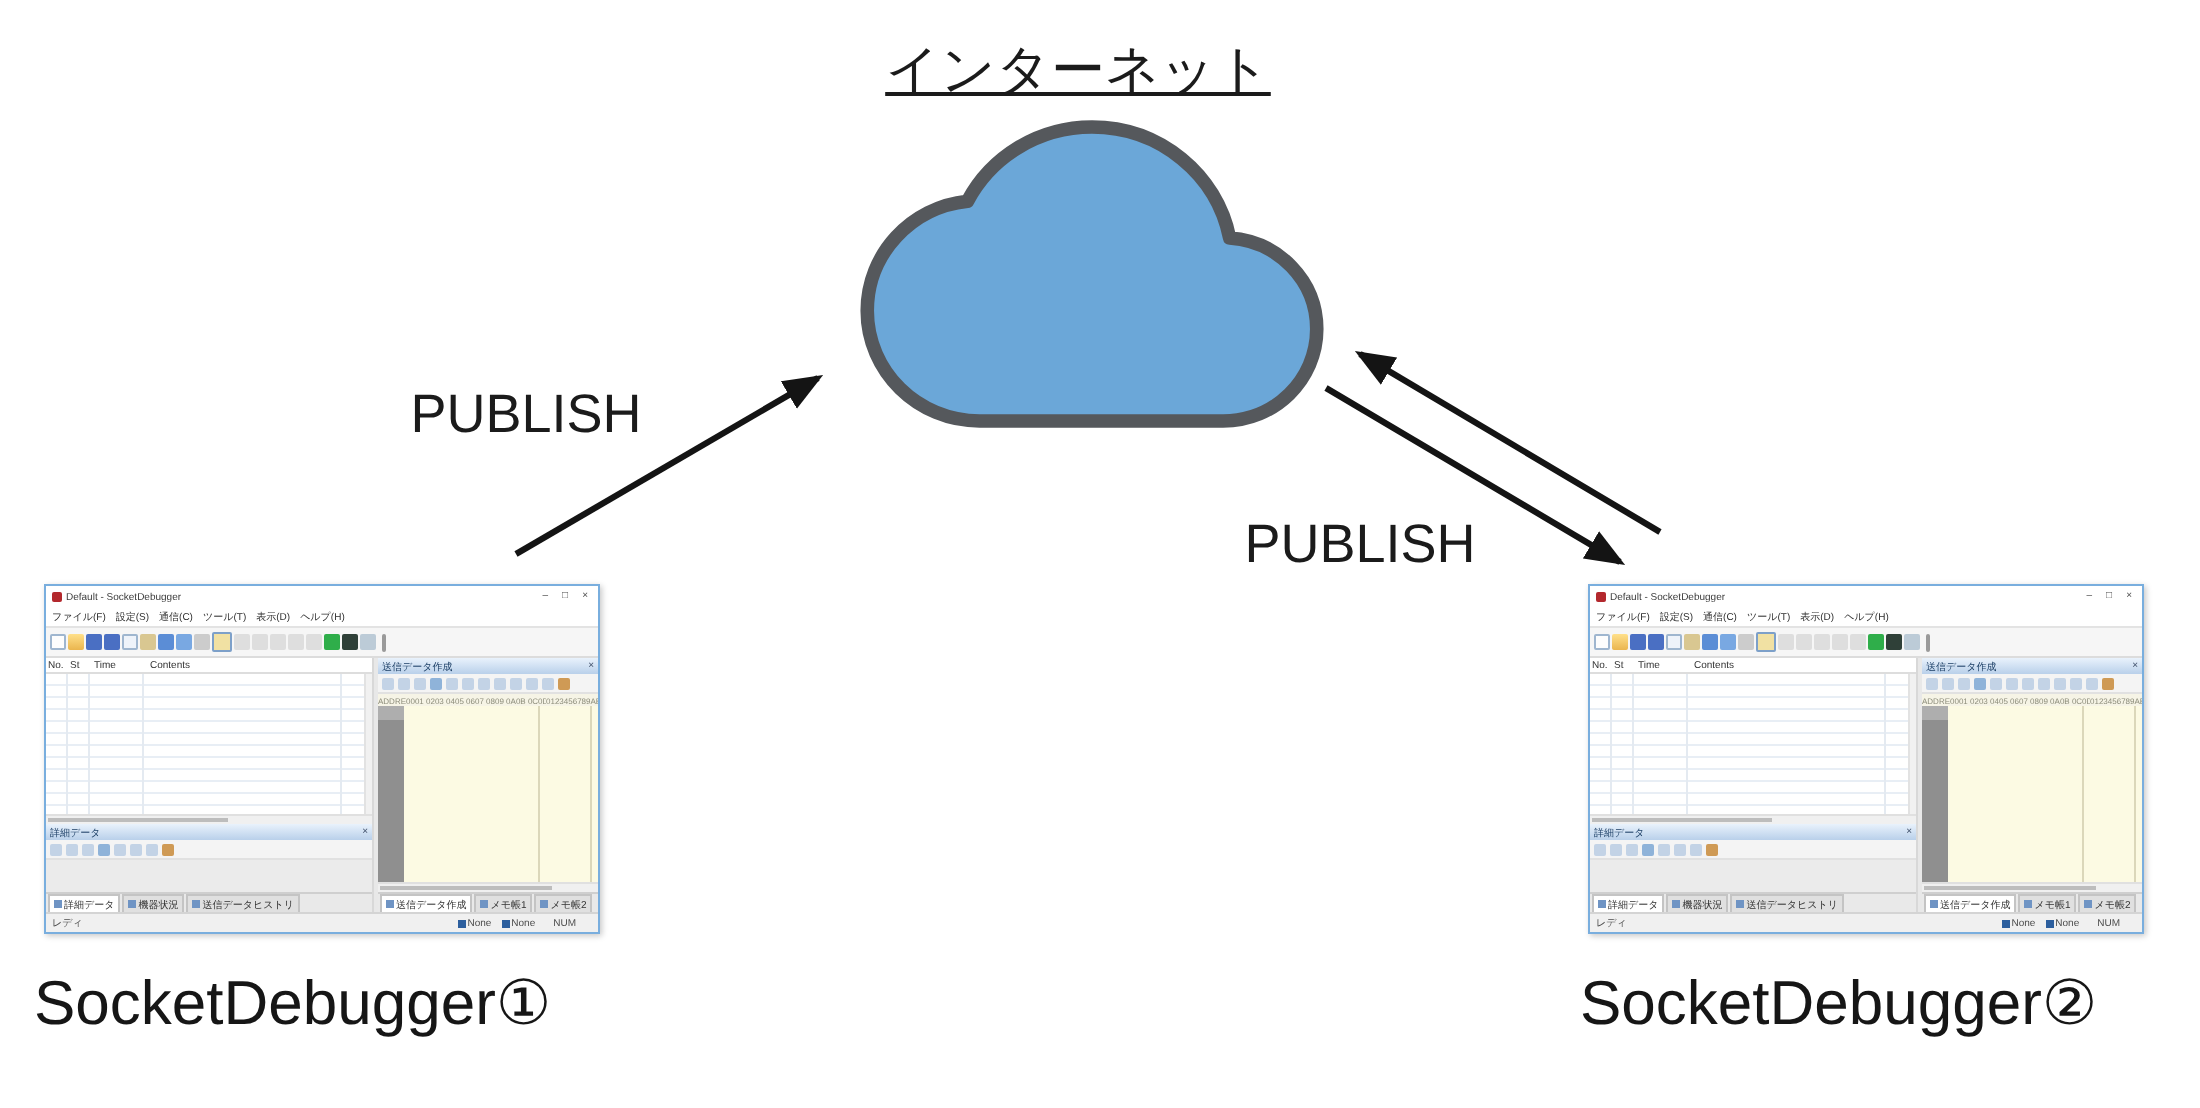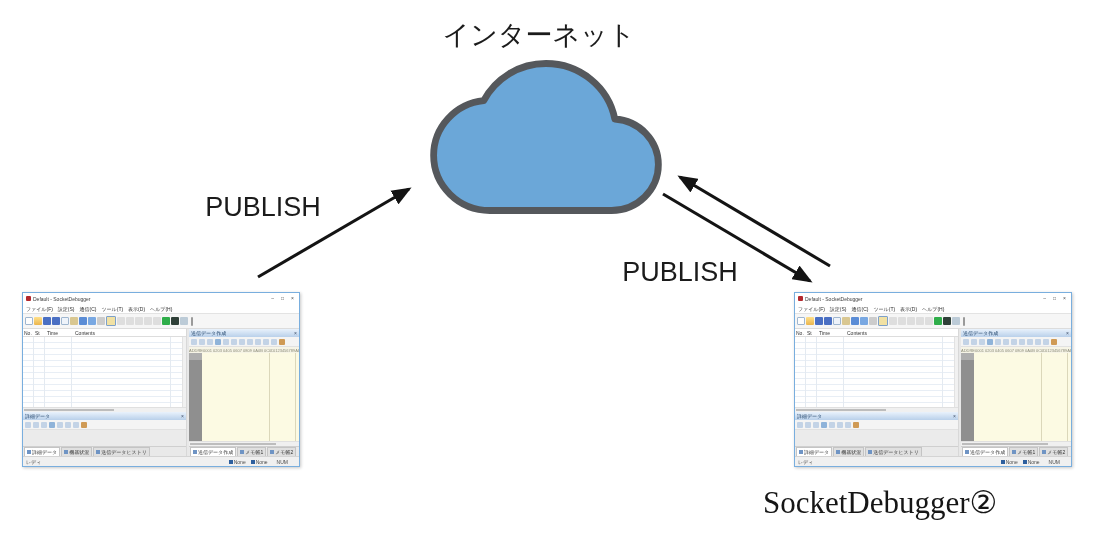--- a/index.html
+++ b/index.html
@@ -6,33 +6,33 @@
   body{width:1100px;height:554px;background:#ffffff;overflow:hidden;
        font-family:"Liberation Sans","DejaVu Sans",sans-serif;}
   .canvas{position:relative;width:1100px;height:554px;background:#fff;}
 
   
   .arrows{position:absolute;left:0;top:0;pointer-events:none;}
   .arrows line{stroke:#141414;stroke-width:3.1px;}
   .arrows .head{fill:#141414;}
 
   .big-label{position:absolute;font-size:27px;color:#1b1b1b;text-align:center;white-space:nowrap;}
-  .lbl-internet{left:439px;top:17px;width:200px;}
+  .lbl-internet{left:439px;top:17px;width:200px;text-decoration:underline;}
   .lbl-publish-left{left:163px;top:192px;width:200px;}
   .lbl-subscribe{left:741px;top:173px;width:200px;}
   .lbl-publish-right{left:580px;top:257px;width:200px;}
 
   .cloud-wrap{position:absolute;left:428px;top:58px;width:236px;height:158px;}
   .cloud-wrap svg{position:absolute;left:0;top:0;}
   .cloud-text{position:absolute;left:0;right:0;top:53px;text-align:center;
               color:#ffffff;font-size:29px;line-height:33px;}
 
   .caption{position:absolute;font-size:31px;color:#161616;white-space:nowrap;}
   .cap-left{left:17px;top:484px;}
-  .cap-right{left:763px;top:484px;font-family:Liberation Serif, serif;}
+  .cap-right{left:790px;top:484px;}
 
   
   .win-mount{position:absolute;width:278px;height:175px;}
   .mount-left{left:22px;top:292px;}
   .mount-right{left:794px;top:292px;}
 
   .win{width:276px;height:173px;background:#f2f2f2;border:1px solid #79aede;
        box-shadow:1px 1px 3px rgba(0,0,0,.22);display:flex;flex-direction:column;overflow:hidden;}
   .tbar{flex:0 0 11px;background:#fff;display:flex;align-items:center;gap:2px;padding:0 3px;}
   .appico{width:5px;height:5px;background:#b3282d;border-radius:1px;flex:0 0 auto;}
@@ -462,14 +462,15 @@
           </span>
       <span class="schip">
             <i class="sdot"></i>
             <span>None</span>
           </span>
       <span class="snum">NUM</span>
     </div>
   </div>
 </div>
 
+  <div class="caption cap-left">SocketDebugger①</div>
   <div class="caption cap-right">SocketDebugger②</div>
 </div>
 
 </body></html>

